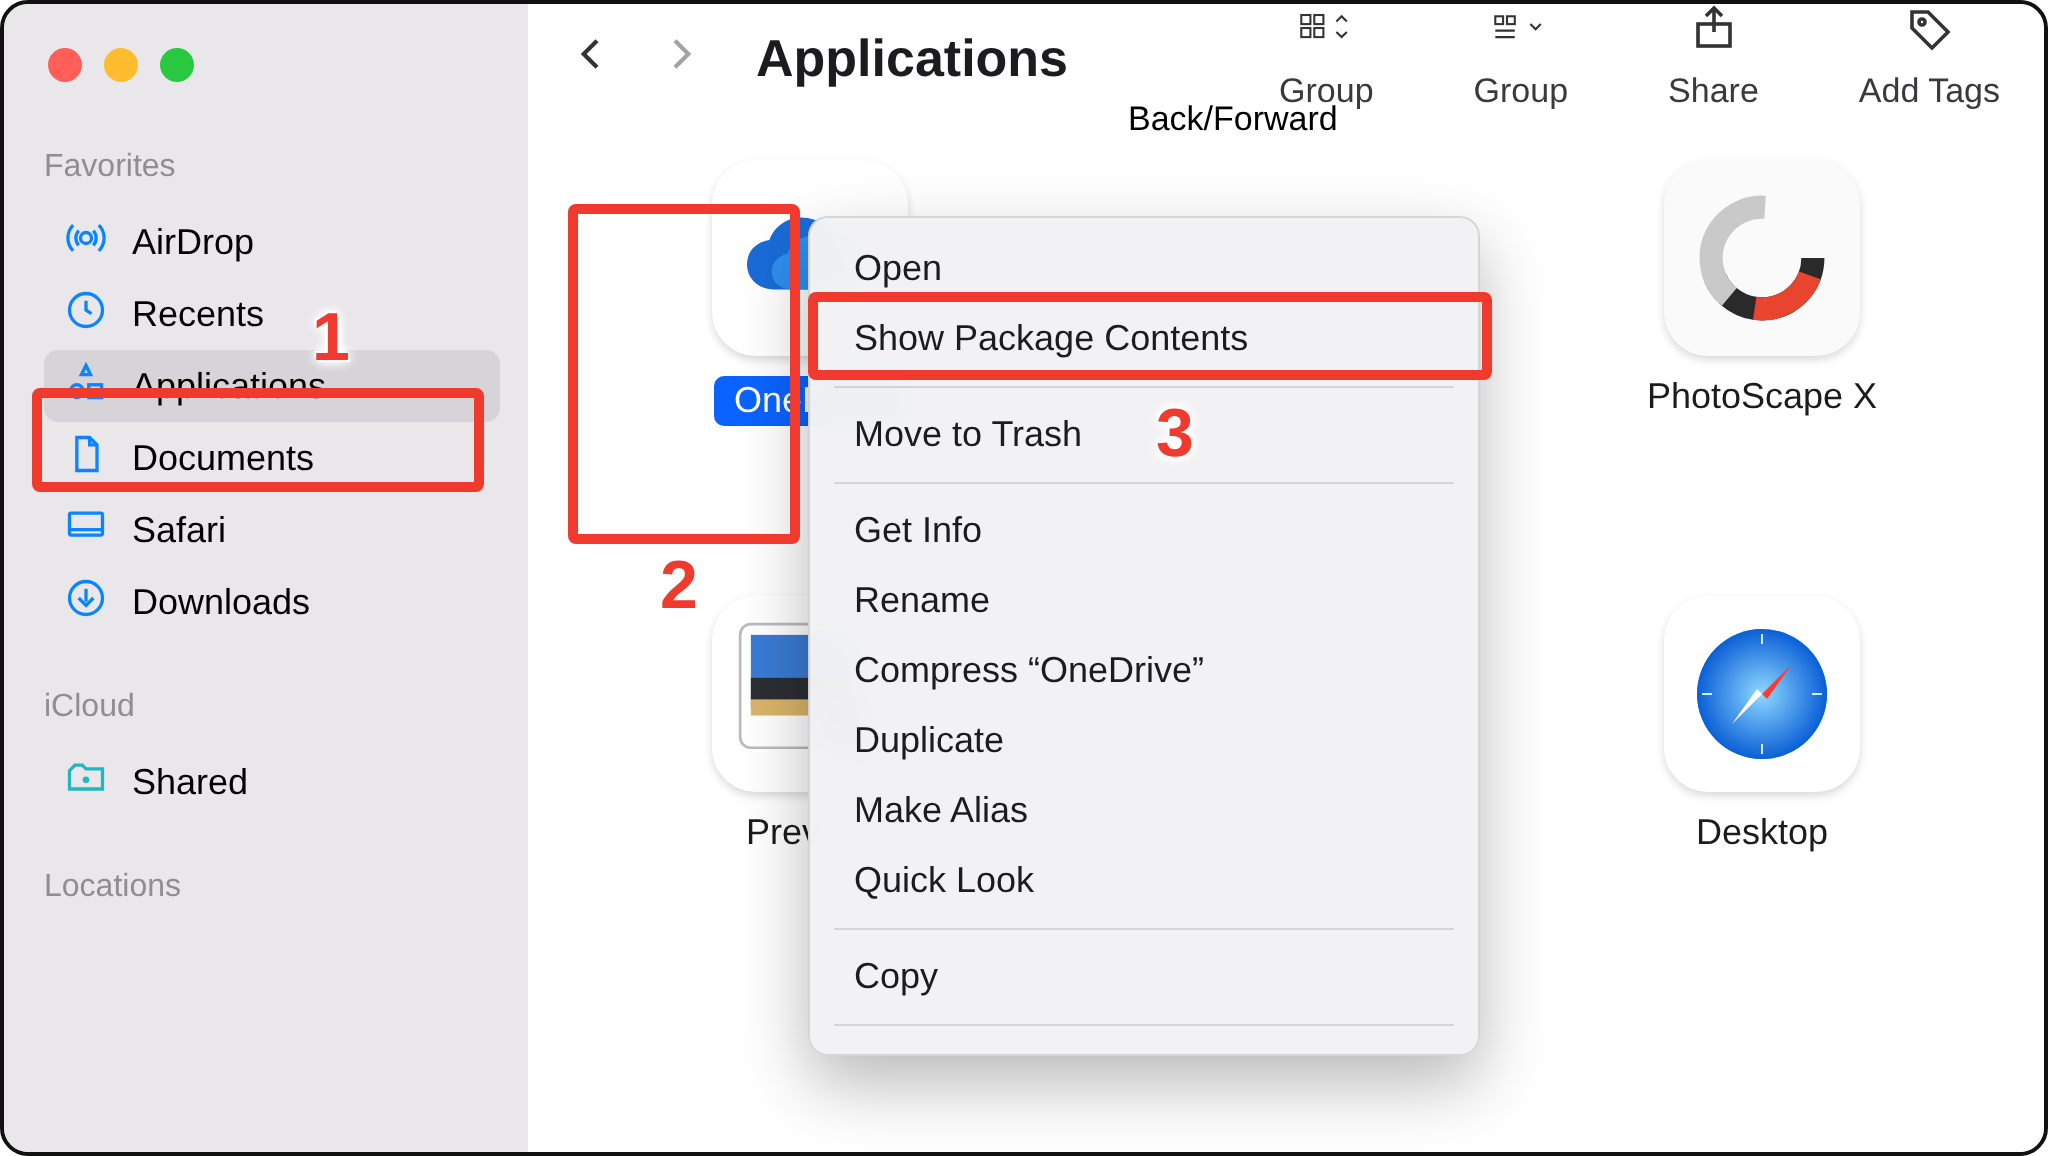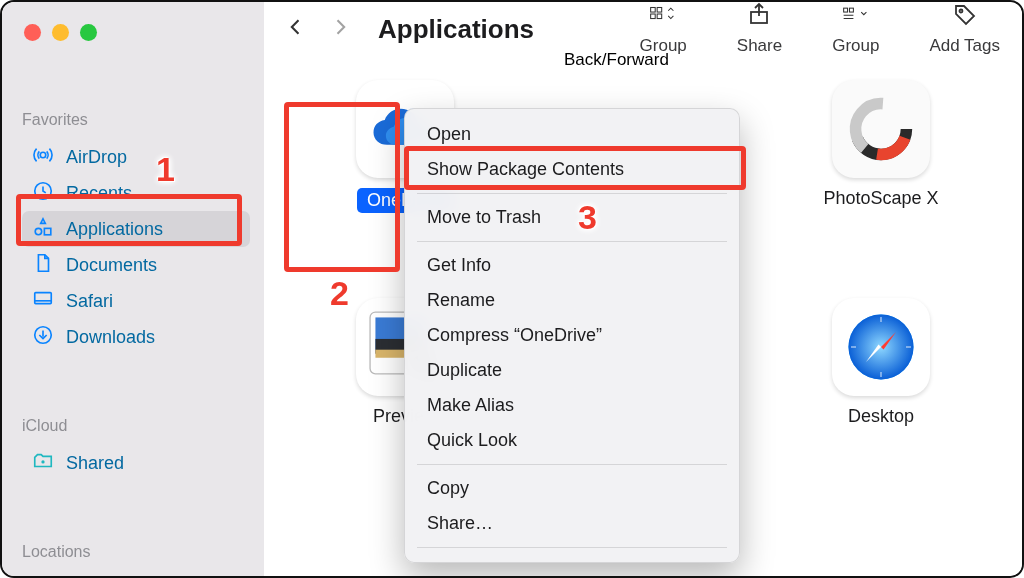--- a/index.html
+++ b/index.html
@@ -22,28 +22,28 @@
     padding:14px 14px 0 20px;
     display:flex; flex-direction:column;
   }
   .traffic { display:flex; gap:11px; margin:8px 0 28px 2px;}
   .traffic span { width:17px; height:17px; border-radius:50%; }
   .t-close{background:#ff5f57;} .t-min{background:#febc2e;} .t-max{background:#28c840;}
   .section-label { color:#8e8e93; font-size:16px; font-weight:500; margin:6px 0 10px 0;}
   .side-item {
     display:flex; align-items:center; gap:12px;
     height:36px; padding:0 10px;
-    border-radius:7px; font-size:18px; color:#0369a1;
+    border-radius:7px; font-size:18px; color:#000000;
     cursor:default;
   }
   .side-item.selected { background:#d6d4d8; }
   .side-item svg { width:22px; height:22px; flex:0 0 22px;}
   .side-icon { color:#0a84ff; }
   .side-icon.teal { color:#1fb8c0; }
-  .side-group { margin-bottom:20px;margin-top:36px; }
+  .side-group { margin-bottom:20px; }
 
   
   .main {
     flex:1; background:#fff; position:relative;
     display:flex; flex-direction:column;
   }
   .toolbar {
     height:82px;
     display:flex; align-items:center;
     padding:0 22px;
@@ -225,38 +225,38 @@
                 <rect x="11" y="2" width="7" height="7"></rect>
                 <rect x="1" y="12" width="7" height="7"></rect>
                 <rect x="11" y="12" width="7" height="7"></rect>
                 <path d="M28 7l4-4 4 4M28 15l4 4 4-4"></path>
               </svg>
           </span>
           <span>Group</span>
         </div>
         <div class="tool-btn">
           <span class="ic">
-            <svg viewBox="0 0 24 24" fill="none" stroke="currentColor" stroke-width="1.8">
-                <path d="M12 3v11"></path>
-                <path d="M8 6l4-4 4 4"></path>
-                <rect x="4" y="10" width="16" height="11"></rect>
-              </svg>
-          </span>
-          <span>Share</span>
-        </div>
-        <div class="tool-btn">
-          <span class="ic">
             <svg viewBox="0 0 40 24" fill="none" stroke="currentColor" stroke-width="1.6">
                 <rect x="1" y="3" width="6" height="6"></rect>
                 <rect x="10" y="3" width="6" height="6"></rect>
                 <path d="M1 14h15M1 19h15"></path>
                 <path d="M28 9l4 4 4-4"></path>
               </svg>
           </span>
           <span>Group</span>
+        </div>
+        <div class="tool-btn">
+          <span class="ic">
+            <svg viewBox="0 0 24 24" fill="none" stroke="currentColor" stroke-width="1.8">
+                <path d="M12 3v11"></path>
+                <path d="M8 6l4-4 4 4"></path>
+                <rect x="4" y="10" width="16" height="11"></rect>
+              </svg>
+          </span>
+          <span>Share</span>
         </div>
         <div class="tool-btn">
           <span class="ic">
             <svg viewBox="0 0 24 24" fill="none" stroke="currentColor" stroke-width="1.8">
                 <path d="M3 12V4h8l10 10-8 8z"></path>
                 <circle cx="8" cy="9" r="1.5"></circle>
               </svg>
           </span>
           <span>Add Tags</span>
         </div>
@@ -346,21 +346,20 @@
   <div class="ctx-item">Move to Trash</div>
   <hr>
   <div class="ctx-item">Get Info</div>
   <div class="ctx-item">Rename</div>
   <div class="ctx-item">Compress “OneDrive”</div>
   <div class="ctx-item">Duplicate</div>
   <div class="ctx-item">Make Alias</div>
   <div class="ctx-item">Quick Look</div>
   <hr>
   <div class="ctx-item">Copy</div>
-  <div class="ctx-item">Share…</div>
   <hr>
 </div>
 
 <div class="redbox" style="left:14px;  top:192px; width:226px; height:52px;"></div>
 <div class="redbox" style="left:282px; top:100px; width:116px; height:170px;"></div>
 <div class="redbox" style="left:402px; top:144px; width:342px; height:44px;"></div>
 
 <div class="rednum" style="left:154px; top:148px;">1</div>
 <div class="rednum" style="left:328px; top:272px;">2</div>
 <div class="rednum" style="left:576px; top:196px;">3</div>

